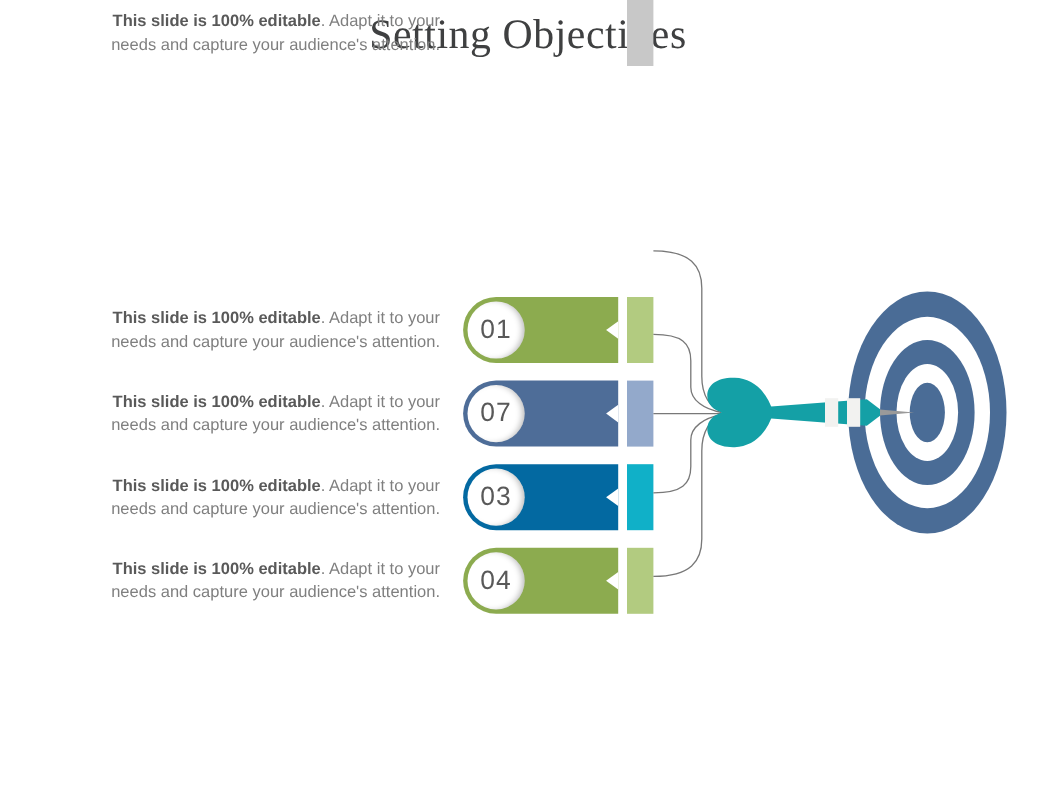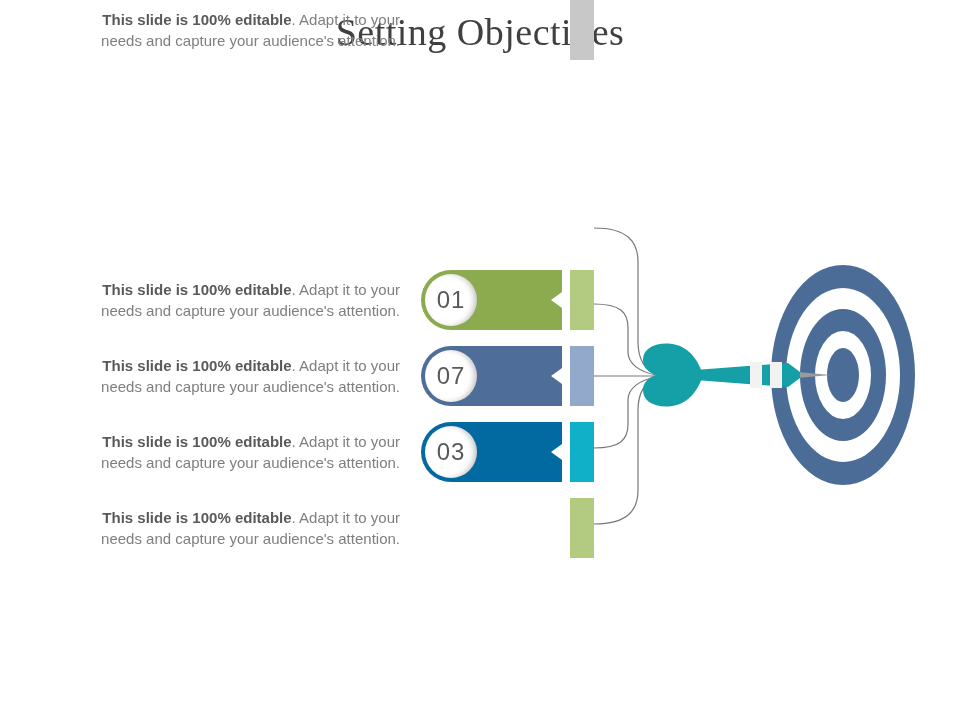--- a/index.html
+++ b/index.html
@@ -77,20 +77,26 @@
       <div class="circle">
           <span>03</span>
         </div>
       <div class="notch"></div>
     </div>
     <div class="bar-light" style="background: rgb(16, 176, 200);"></div>
   </div>
 
   <div class="row">
     <div class="row-text"><span class="t-bold">This slide is 100% editable</span><span>. Adapt it to your</span><br><span>needs and capture your audience's attention.</span></div>
+    <div class="bar" style="background: rgb(140, 171, 79);">
+      <div class="circle">
+          <span>04</span>
+        </div>
+      <div class="notch"></div>
+    </div>
     <div class="bar-light" style="background: rgb(178, 203, 128);"></div>
   </div>
 
   <div class="row">
     <div class="row-text"><span class="t-bold">This slide is 100% editable</span><span>. Adapt it to your</span><br><span>needs and capture your audience's attention.</span></div>
     <div class="bar-light" style="background: rgb(200, 200, 200);"></div>
   </div>
 
   <svg id="overlay" width="960" height="720" viewBox="0 0 960 720">
     <g fill="none" stroke-width="1.2" stroke="#787878">

